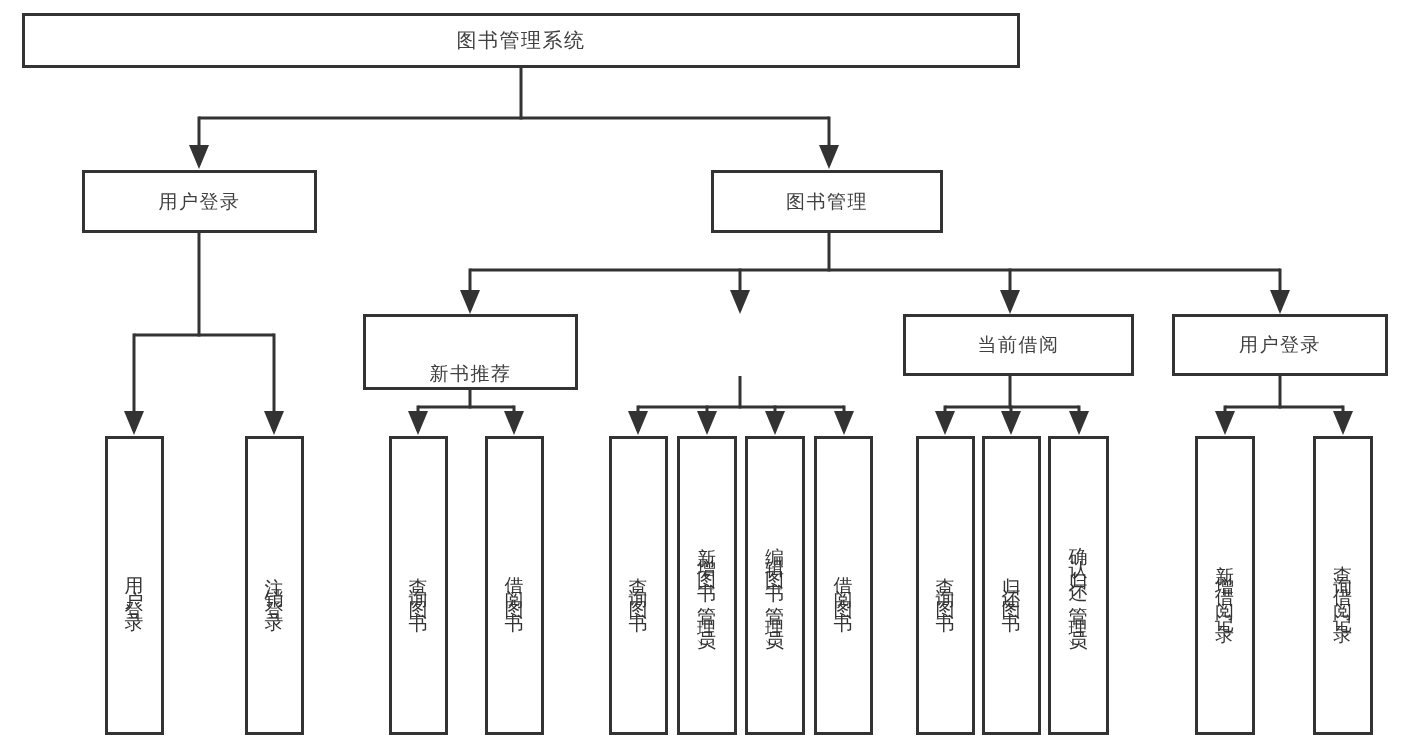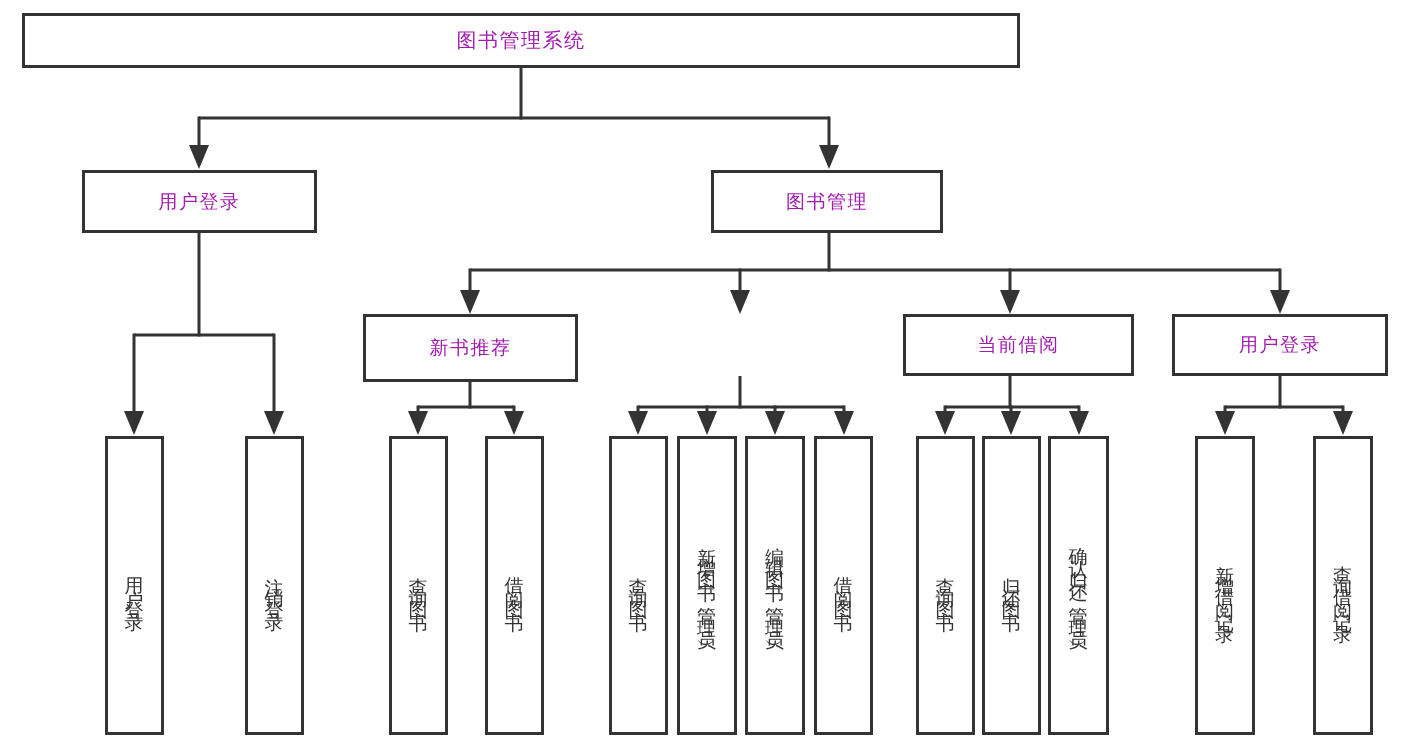--- a/index.html
+++ b/index.html
@@ -27,21 +27,21 @@
     box-sizing: border-box;
     background: #ffffff;
     border: 3px solid #333333;
     display: flex;
     align-items: center;
     justify-content: center;
     z-index: 2;
   }
   .hlabel {
     font-size: 19px;
-    color: #a21caf;
+    color: #404040;
     letter-spacing: 1.5px;
     white-space: nowrap;
   }
   .root-label { font-size: 20px; }
   .vlabel {
     writing-mode: vertical-rl;
     font-size: 19px;
     color: #333333;
     letter-spacing: 12px;
     line-height: 1;
@@ -117,21 +117,21 @@
     <span class="hlabel root-label">图书管理系统</span>
   </div>
 
   <div class="box" style="left:82px; top:170px; width:235px; height:63px;">
     <span class="hlabel">用户登录</span>
   </div>
   <div class="box" style="left:711px; top:170px; width:232px; height:63px;">
     <span class="hlabel">图书管理</span>
   </div>
 
-  <div class="box" style="left:363px; top:314px; width:215px; height:68px;">
+  <div class="box" style="left:363px; top:314px; width:215px; height:76px;align-items:flex-end;">
     <span class="hlabel">新书推荐</span>
   </div>
   <div class="box" style="left:903px; top:314px; width:231px; height:62px;">
     <span class="hlabel">当前借阅</span>
   </div>
   <div class="box" style="left:1172px; top:314px; width:216px; height:62px;">
     <span class="hlabel">用户登录</span>
   </div>
 
   <div class="box" style="left:105px; top:436px; width:59px; height:299px;">

